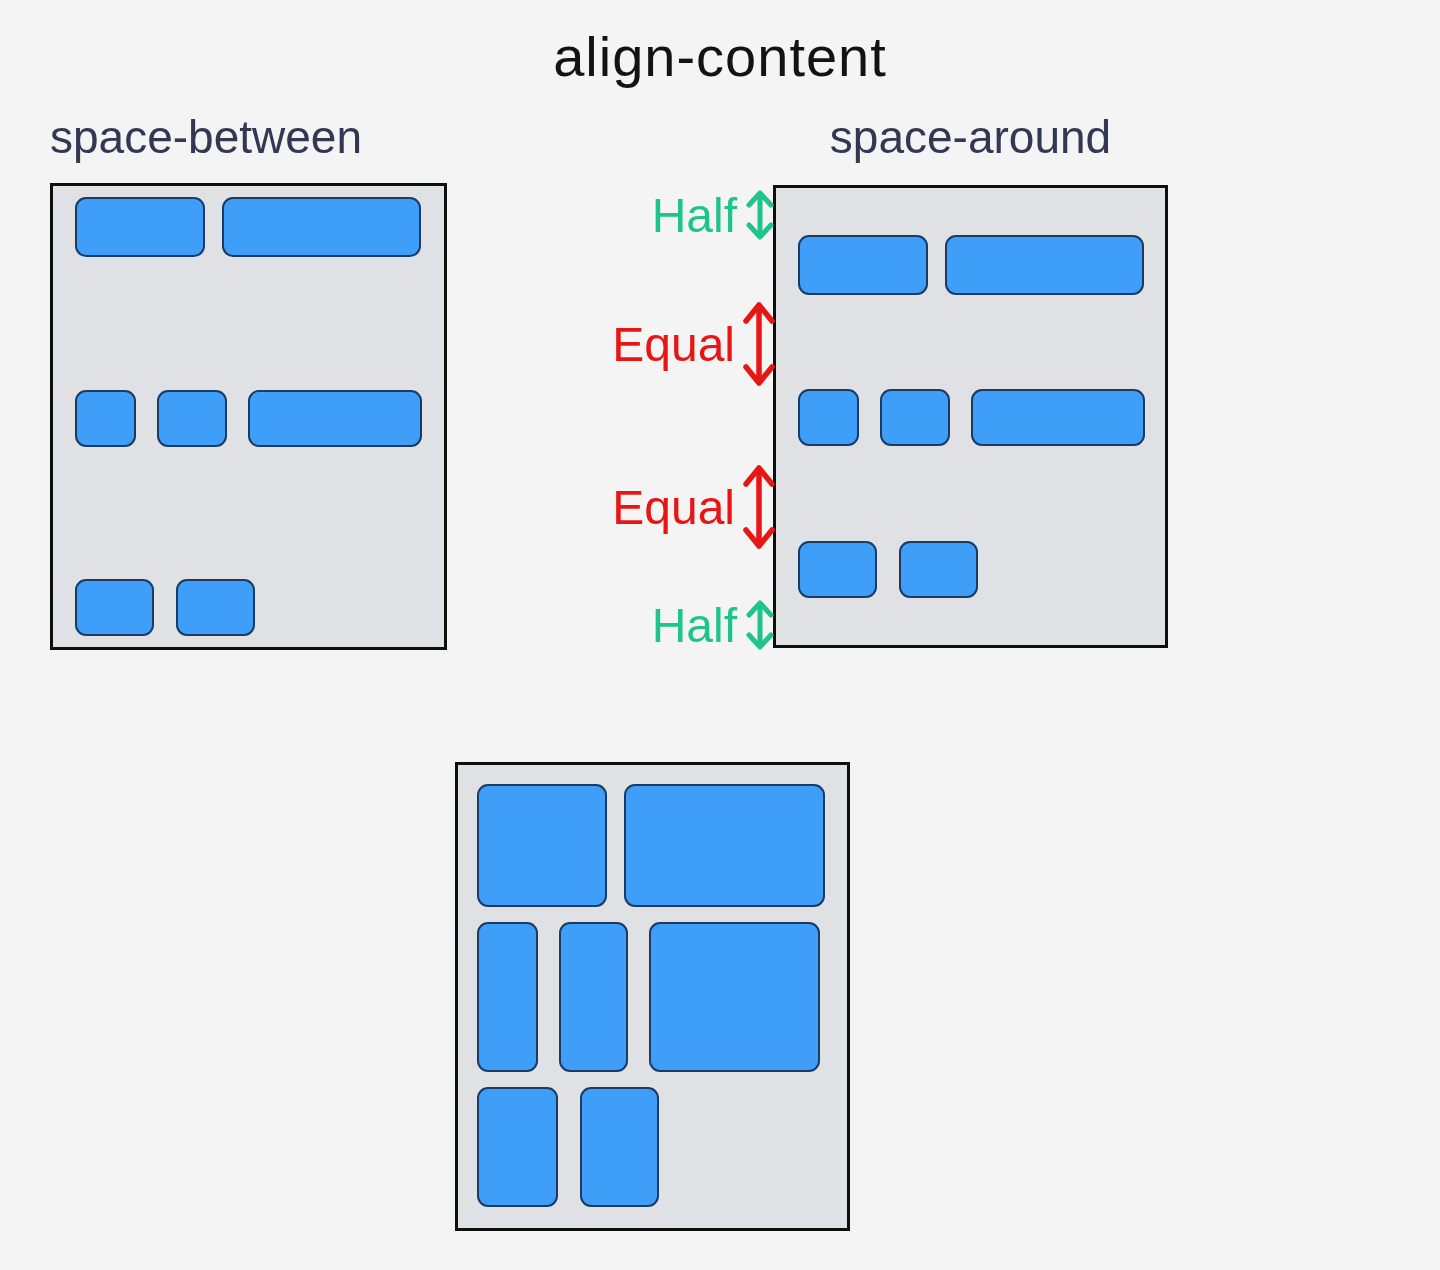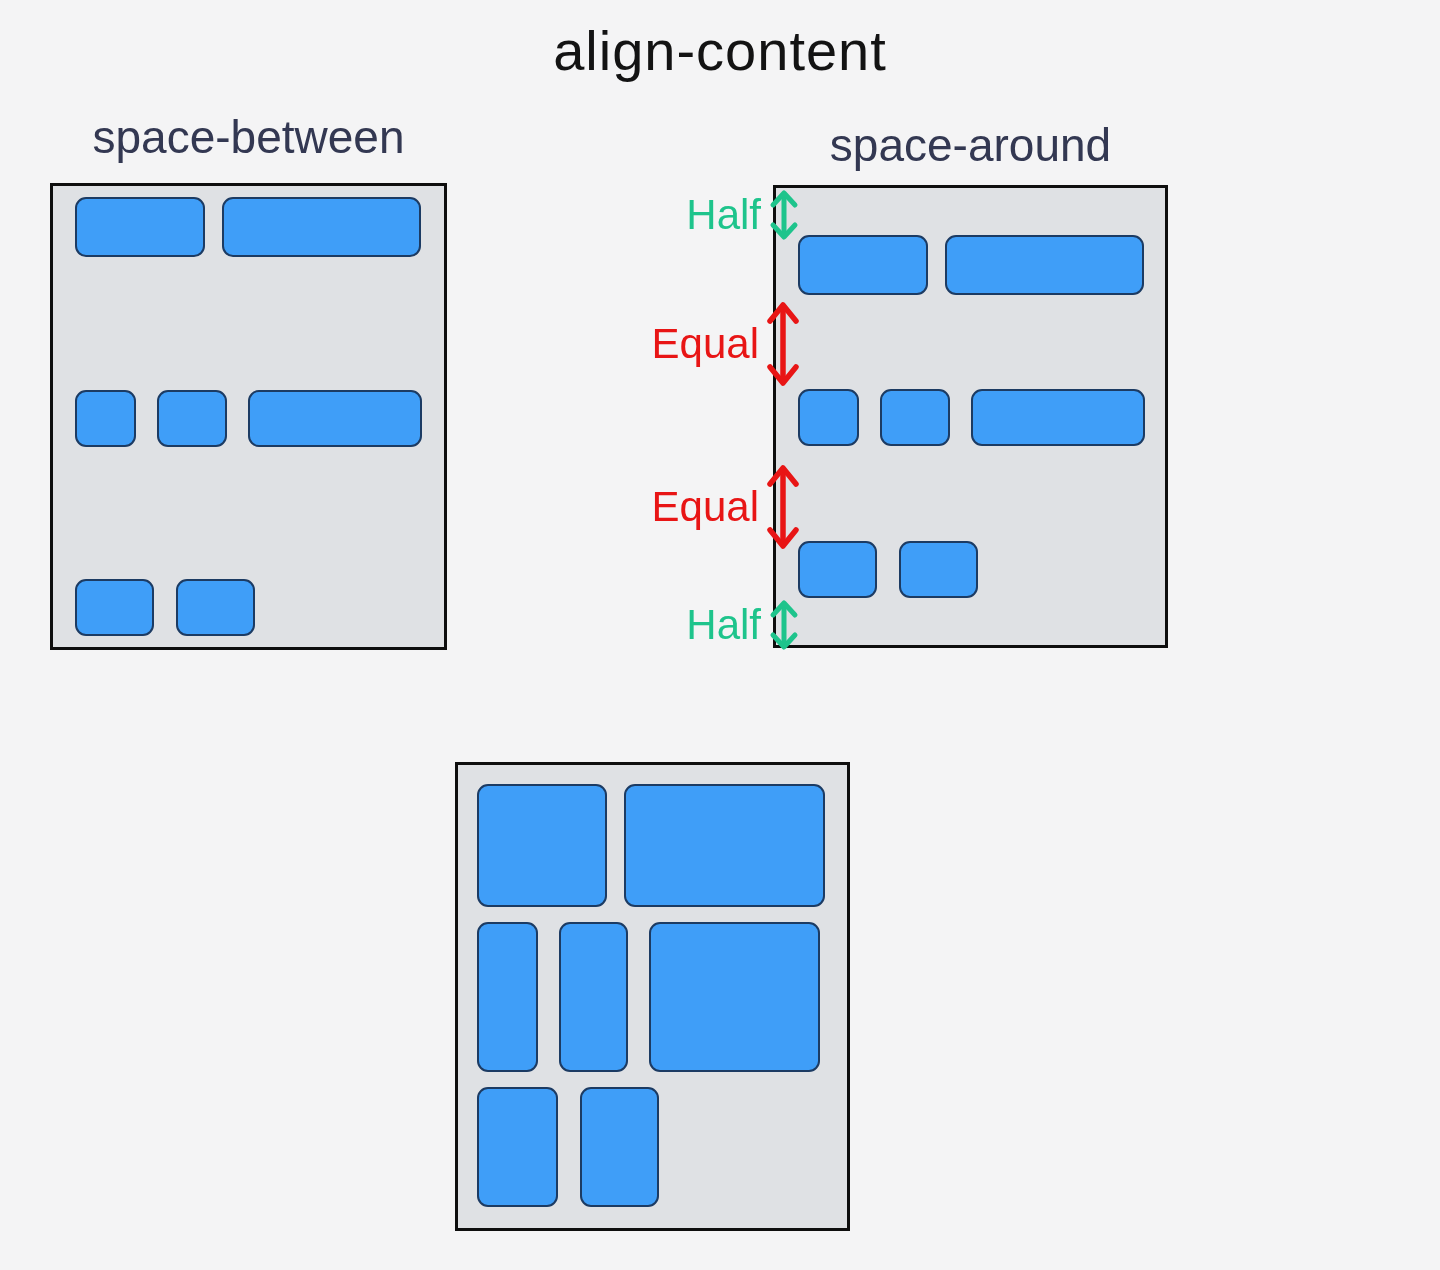--- a/index.html
+++ b/index.html
@@ -12,46 +12,45 @@
   }
   .page {
     position: relative;
     width: 1440px;
     height: 1270px;
     overflow: hidden;
     background: var(--page-bg, #f4f4f5);
   }
   .title {
     position: absolute;
-    top: 18px;
+    top: 24px;
     left: 0;
     width: 100%;
     margin: 0;
     text-align: center;
     font-size: 56px;
     font-weight: 500;
     letter-spacing: 1px;
     color: var(--title-text, #131313);
   }
   .panel-label {
     position: absolute;
     font-size: 46px;
     font-weight: 400;
     color: var(--label-text, #333852);
     white-space: nowrap;
   }
   #label-space-between {
     left: 50px;
     top: 110px;
     width: 397px;
-    text-align: center;
   }
   #label-space-around {
     left: 773px;
-    top: 118px;
+    top: 110px;
     width: 395px;
     text-align: center;
   }
   #label-stretch {
     left: 245px;
     top: 966px;
   }
   .flex-container {
     position: absolute;
     box-sizing: border-box;
@@ -91,27 +90,27 @@
   }
   .flex-item {
     box-sizing: border-box;
     background: var(--item-fill, #3f9ef8);
     border: 2px solid var(--item-border, #1c3b63);
     border-radius: 11px;
     flex-shrink: 0;
   }
   .annotation {
     position: absolute;
-    left: 572px;
+    left: 548px;
     width: 228px;
     display: flex;
     align-items: center;
     justify-content: flex-end;
     gap: 7px;
-    font-size: 42px;
+    font-size: 48px;
     white-space: nowrap;
   }
   #annotation-half-top    { top: 186px; height: 58px; }
   #annotation-equal-top   { top: 299px; height: 90px; }
   #annotation-equal-bottom{ top: 462px; height: 90px; }
   #annotation-half-bottom { top: 596px; height: 58px; }
   .arrow {
     display: block;
     flex-shrink: 0;
   }

